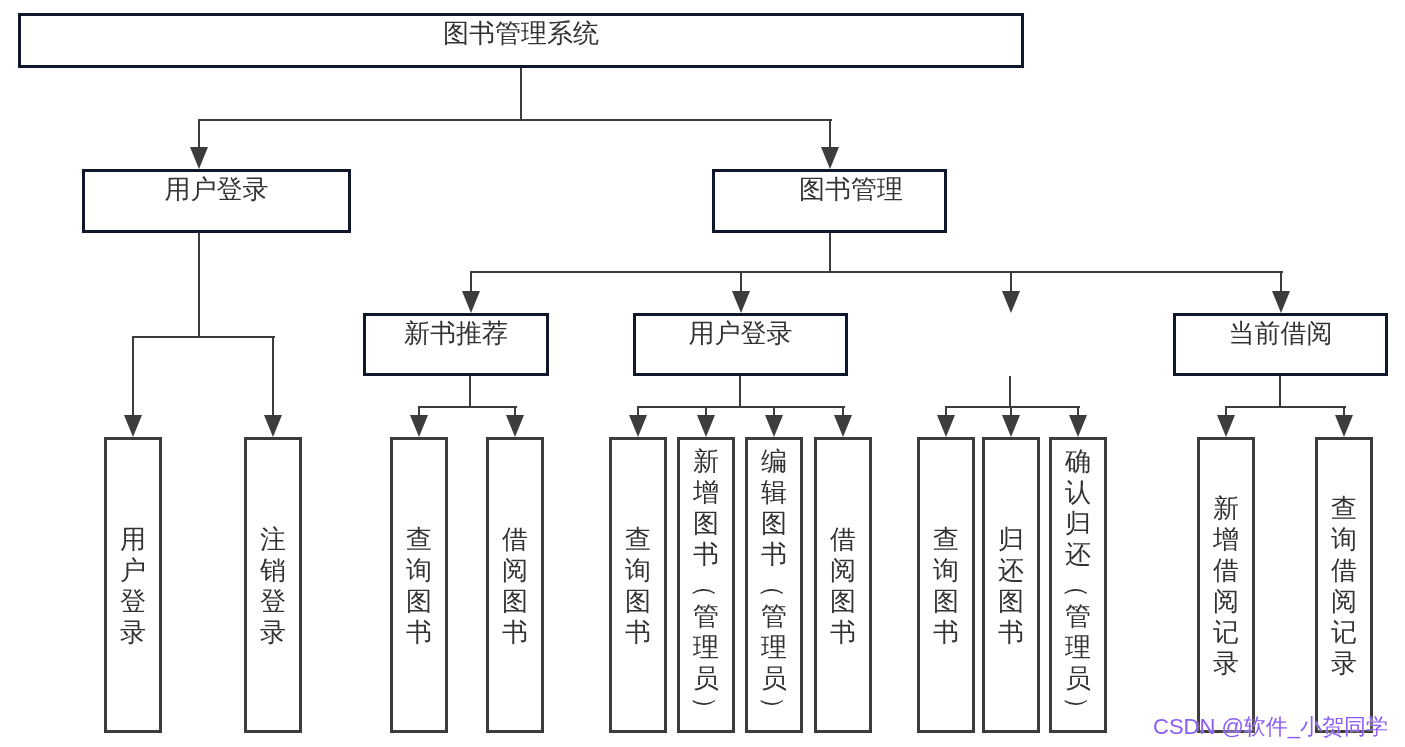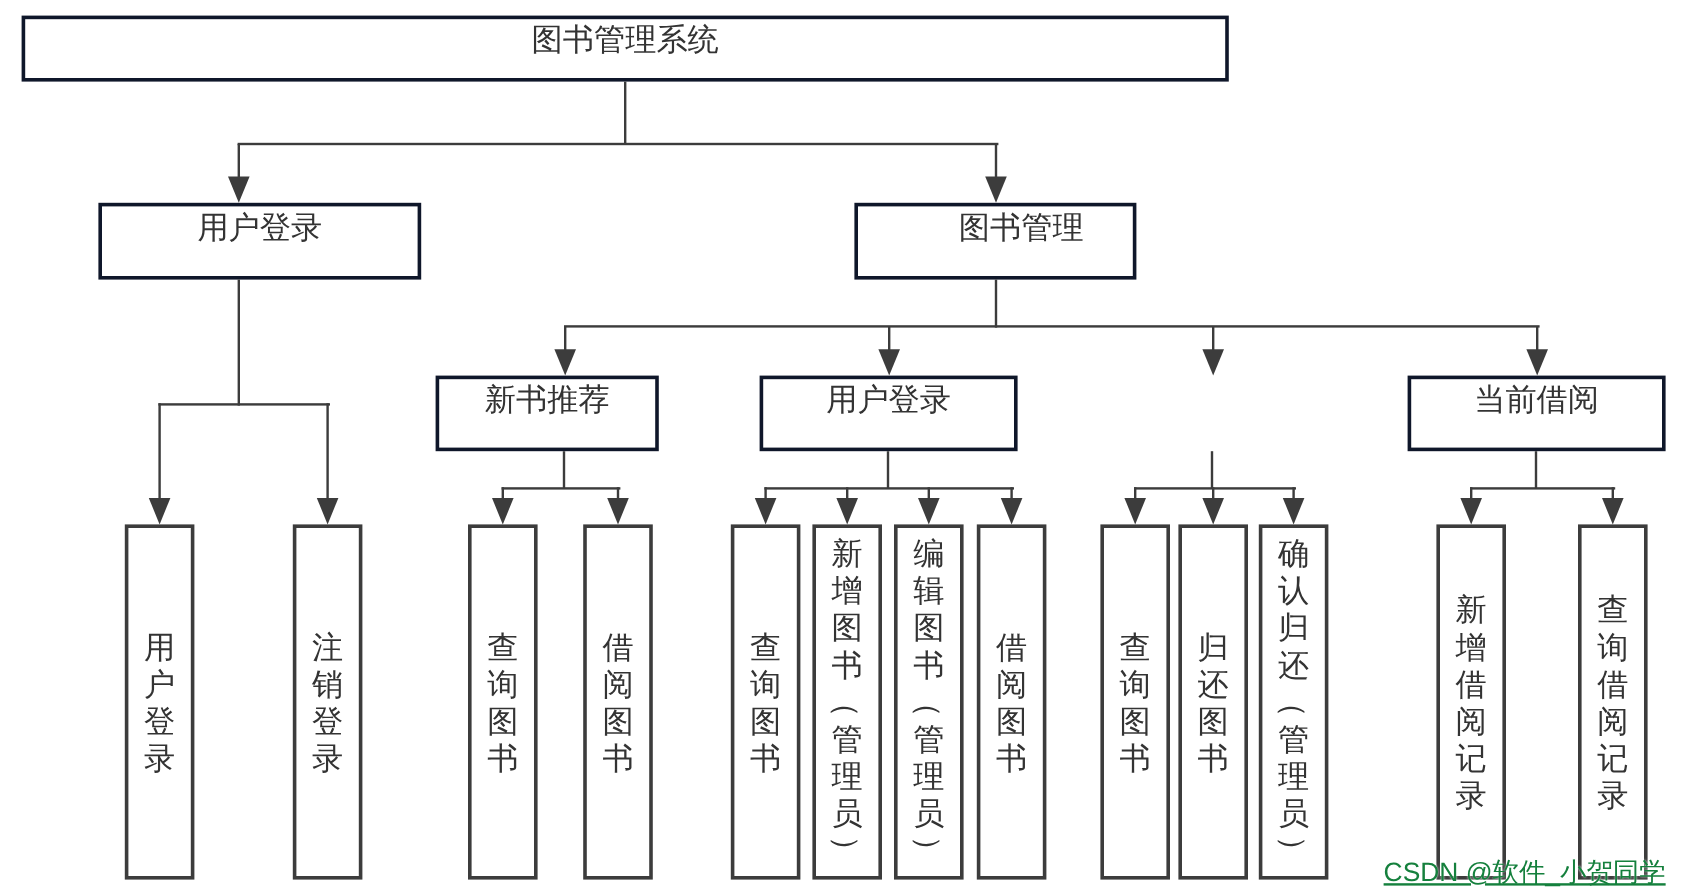--- a/index.html
+++ b/index.html
@@ -51,24 +51,23 @@
     width: 0; height: 0;
     border-left: 9px solid transparent;
     border-right: 9px solid transparent;
     border-top: 22px solid #3c3c3c;
   }
   .watermark {
     position: absolute;
     left: 1153px;
     top: 712px;
     font-size: 22px;
-    color: #15803d;
+    color: #8b5cf6;
     white-space: nowrap;
     text-shadow: 0 0 2px #ffffff;
-    text-decoration: underline;
   }
 </style>
 </head>
 <body>
 
 <div class="canvas">
 
   <div class="node" style="left:18px; top:13px; width:1006px; height:55px;">
     <span class="label">图书管理系统</span>
   </div>

